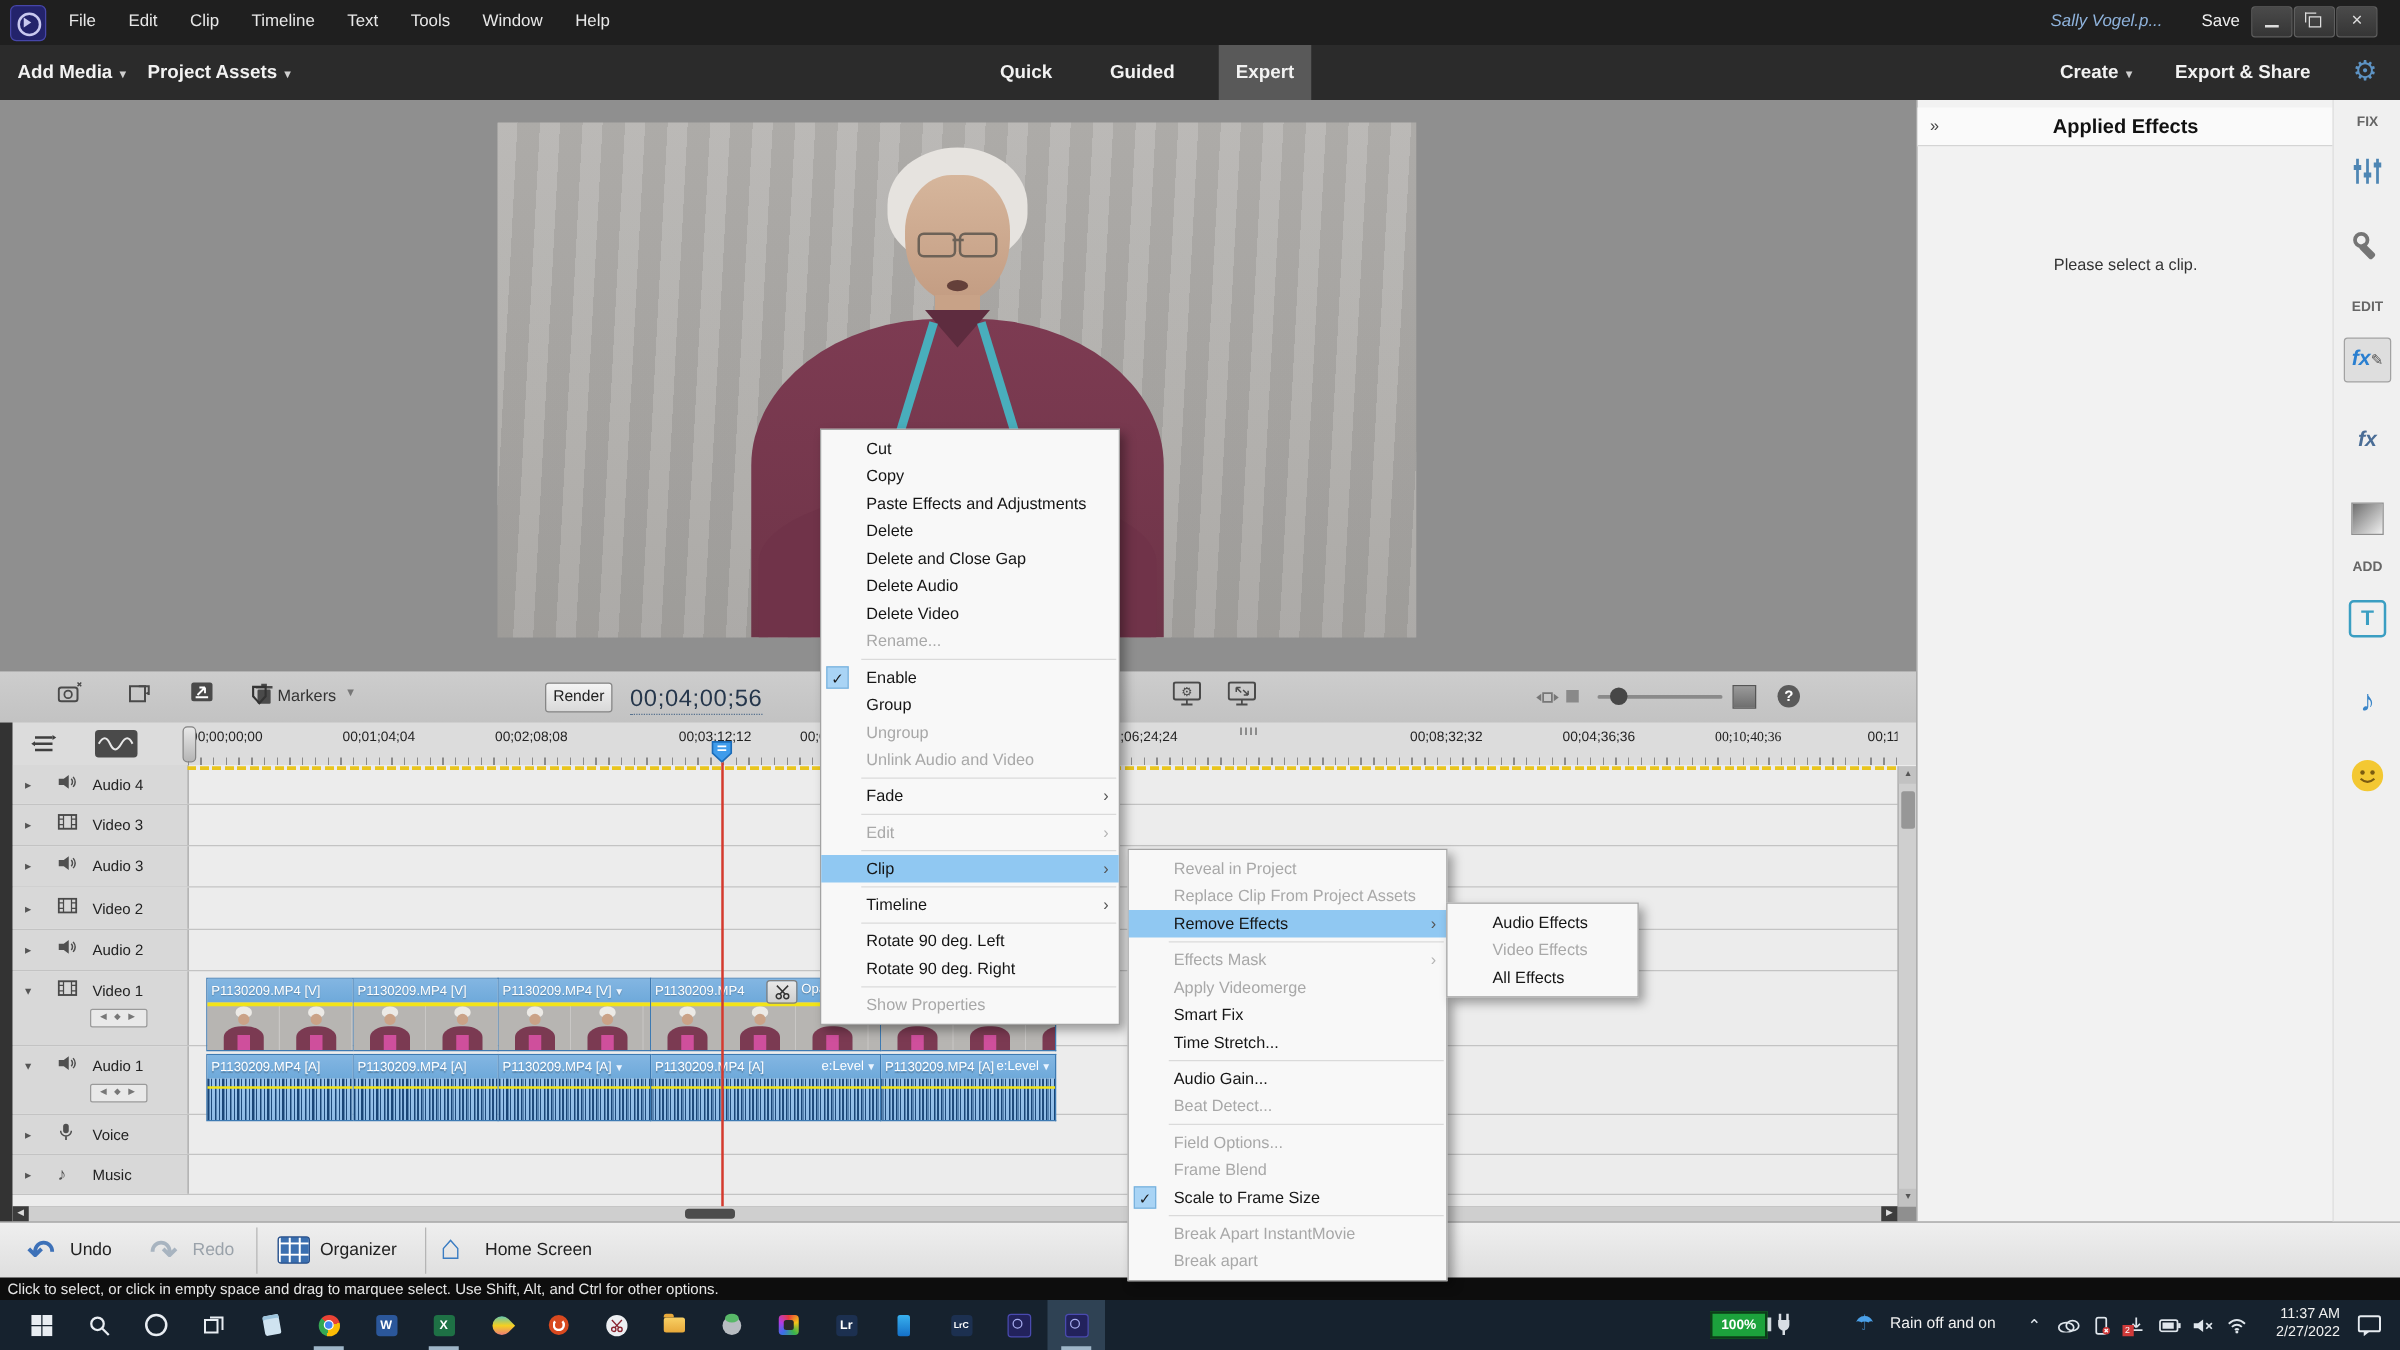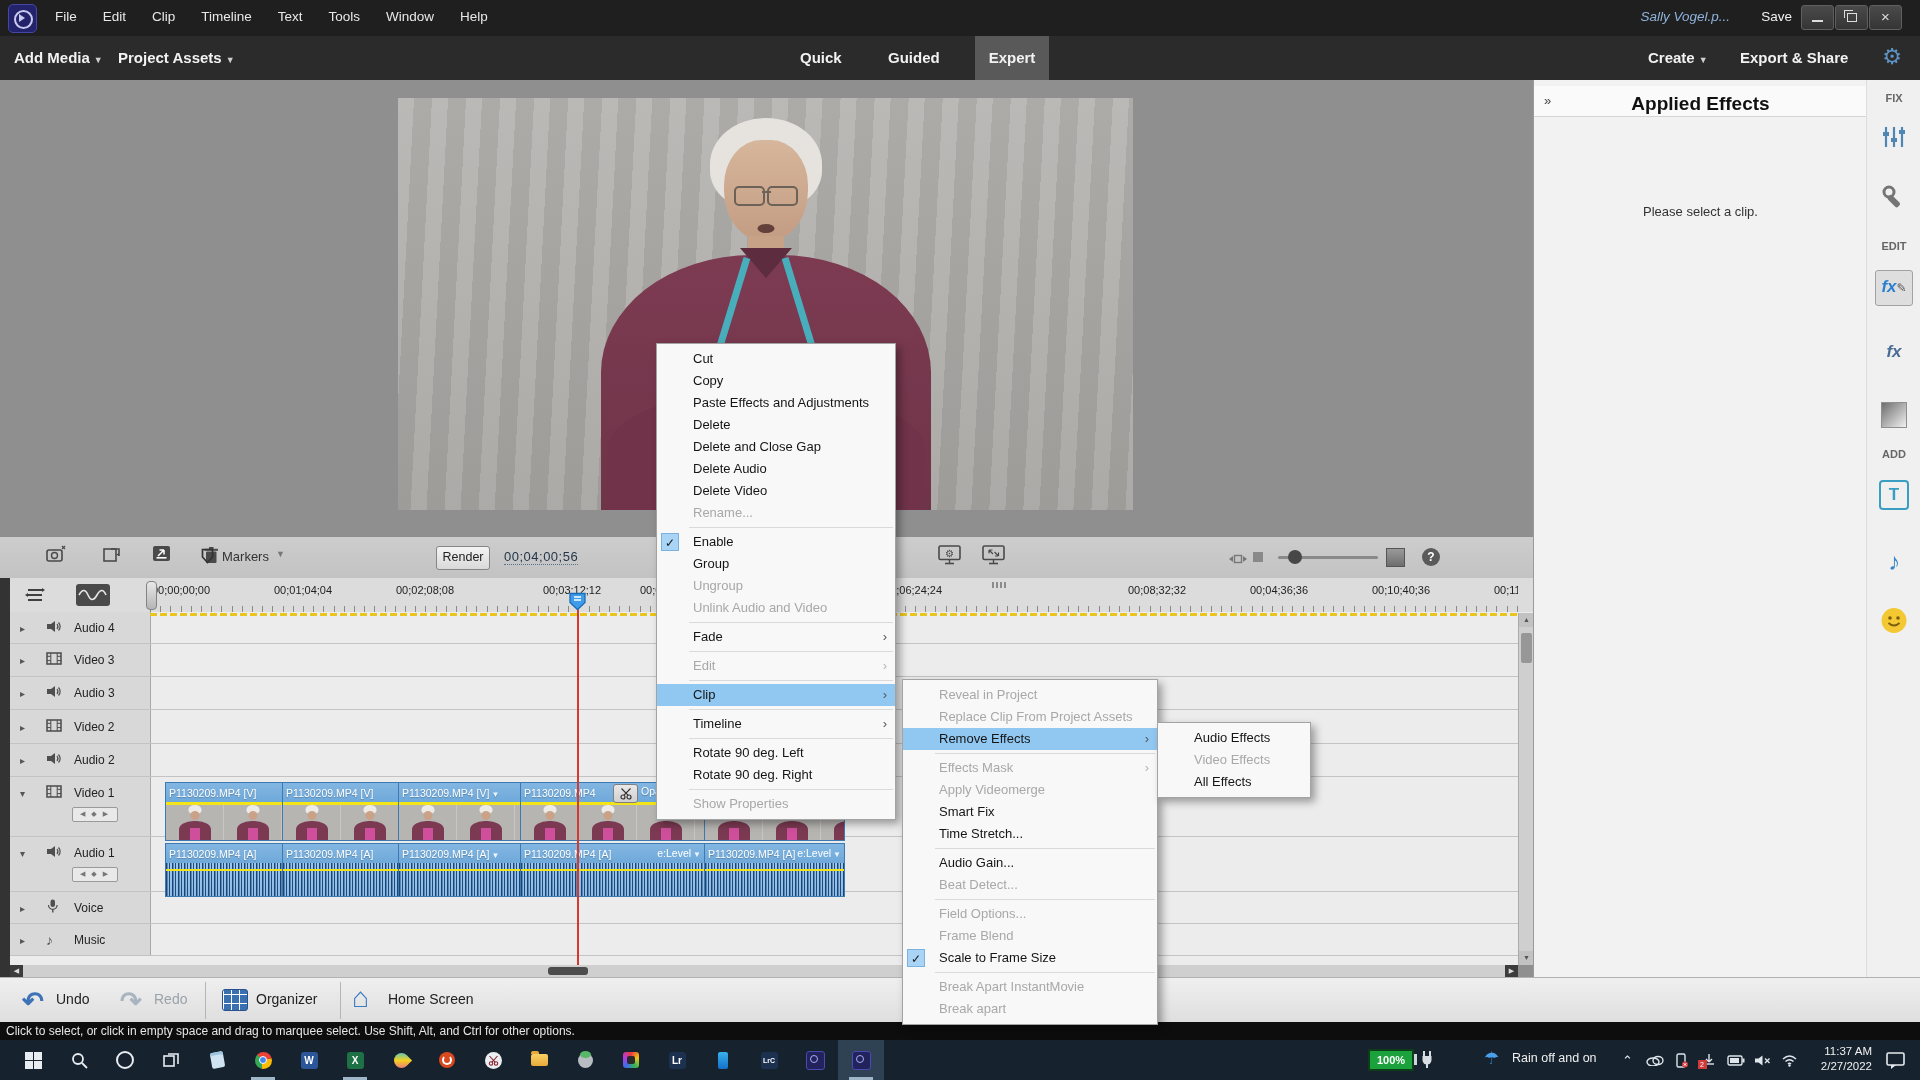--- a/index.html
+++ b/index.html
@@ -39,21 +39,21 @@
   .p-body{left:50%;bottom:0;transform:translateX(-50%);width:330px;height:255px;background:linear-gradient(#7d3b52,#6e3448);border-radius:46% 46% 0 0;}
   .p-arms{left:50%;bottom:0;transform:translateX(-50%);width:318px;height:120px;background:#703349;border-radius:50% 50% 0 0;}
   .p-lan-l,.p-lan-r{width:7px;height:92px;background:#49aebc;top:158px;}
   .p-lan-l{left:calc(50% - 36px);transform:rotate(17deg);}
   .p-lan-r{left:calc(50% + 29px);transform:rotate(-17deg);}
   .p-vneck{left:50%;top:150px;transform:translateX(-50%);width:0;height:0;border-left:26px solid transparent;border-right:26px solid transparent;border-top:30px solid #5e2c3f;}
   
   #tl-toolbar{left:0;top:536px;width:1533px;height:42px;background:linear-gradient(#cdcdcd,#c2c2c2);border-top:1px solid #8e8e8e;border-bottom:1px solid #9e9e9e;}
   .tli{top:8px;color:#4a4a4a;}
   #render-btn{left:436px;top:9px;width:52px;height:22px;background:linear-gradient(#f4f4f4,#d9d9d9);border:1px solid #868686;border-radius:3px;font-size:12.5px;color:#222;text-align:center;line-height:21px;}
-  #tl-timecode{left:504px;top:12px;font-size:13px;color:#25364b;letter-spacing:.5px;border-bottom:1px dotted #57728e;}
+  #tl-timecode{left:504px;top:12px;font-size:19px;color:#25364b;letter-spacing:.5px;border-bottom:1px dotted #57728e;}
   #markers-label{left:222px;top:12px;font-size:13px;color:#333;}
   
   #ruler{left:0;top:578px;width:1533px;height:34px;background:#dcdcdc;border-bottom:1px solid #a5a5a5;}
   #ruler-scale{position:absolute;left:150px;top:0;width:1368px;height:34px;overflow:hidden;
     background:repeating-linear-gradient(90deg,#8a8a8a 0 1px,transparent 1px 10.2px) 0 100%/100% 6px no-repeat;}
   .tick-label{position:absolute;top:6px;font-size:11px;color:#222;white-space:nowrap;}
   #workarea-pill{left:146px;top:581px;width:9px;height:27px;background:linear-gradient(#e8e8e8,#b5b5b5);border:1px solid #838383;border-radius:4px;z-index:5;}
   #grip{left:992px;top:582px;width:14px;height:6px;background:repeating-linear-gradient(90deg,#8c8c8c 0 2px,transparent 2px 4px);z-index:5;}
   
   #edge-strip{left:0;top:578px;width:10px;height:399px;background:#333;z-index:4;}
@@ -113,21 +113,21 @@
   .tb-open:after{content:"";position:absolute;left:11px;right:11px;bottom:0;height:3px;background:#9fb6c8;}
   .tb-active-bg{background:#2f4254;}
   .app-sq{width:17px;height:17px;border-radius:3px;color:#fff;font-size:10px;font-weight:bold;text-align:center;line-height:17px;}
   .chrome-ball{width:17px;height:17px;border-radius:50%;background:conic-gradient(from -45deg,#ea4335 0 120deg,#fbbc05 0 240deg,#34a853 0 360deg);position:relative;}
   .chrome-ball:after{content:"";position:absolute;left:4.5px;top:4.5px;width:8px;height:8px;border-radius:50%;background:#4285f4;border:1.5px solid #fff;box-sizing:border-box;}
   .tray{position:absolute;top:0;height:40px;display:flex;align-items:center;color:#dfe6ec;}
   #clock{right:48px;top:4px;text-align:right;color:#f0f0f0;font-size:11.5px;line-height:15px;}
   
   #rpanel{left:1533px;top:80px;width:387px;height:897px;background:#f2f2f2;border-left:1px solid #9a9a9a;z-index:15;}
   #rp-header{position:absolute;left:0;top:6px;width:333px;height:30px;background:#fafafa;border-bottom:1px solid #d4d4d4;}
-  #rp-title{position:absolute;left:0;width:333px;text-align:center;top:7px;font-size:19px;font-weight:bold;color:#111;}
+  #rp-title{position:absolute;left:0;width:333px;text-align:center;top:7px;font-size:16px;font-weight:bold;color:#111;}
   #rp-msg{position:absolute;left:0;width:333px;text-align:center;top:124px;font-size:13px;color:#333;}
   #rstrip{position:absolute;right:0;top:0;width:54px;height:100%;background:#f0f0f0;border-left:1px solid #ddd;}
   .rs-label{position:absolute;left:0;width:54px;text-align:center;font-size:11px;font-weight:bold;color:#666;}
   .rs-icon{position:absolute;left:50%;transform:translateX(-50%);}
   .fx-it{font-style:italic;font-weight:bold;font-size:17px;color:#4a6d96;}
   
   .menu{position:absolute;background:#f8f8f8;border:1px solid #a3a3a3;box-shadow:4px 4px 8px rgba(0,0,0,.35);padding:4px 0;box-sizing:border-box;}
   .menu-item{position:relative;height:22px;line-height:22px;font-size:13px;color:#151515;padding-left:36px;padding-right:24px;white-space:nowrap;}
   .menu-item.disabled{color:#a8a8a8;}
   .menu-item.active{background:#90c8f2;}
@@ -265,21 +265,21 @@
         <div class="tick-label" style="left: 2px;">00;00;00;00</div>
         <div class="tick-label" style="left: 124px;">00;01;04;04</div>
         <div class="tick-label" style="left: 246px;">00;02;08;08</div>
         <div class="tick-label" style="left: 368px; padding-left: 25px;">00;03;12;12</div>
         <div class="tick-label" style="left: 490px;">00;04;16;16</div>
         <div class="tick-label" style="left: 612px;">00;05;20;20</div>
         <div class="tick-label" style="left: 734px;">00;06;24;24</div>
         <div class="tick-label" style="left: 856px; margin-top: 33px;">00;07;28;28</div>
         <div class="tick-label" style="left: 978px;">00;08;32;32</div>
         <div class="tick-label" style="left: 1100px;">00;04;36;36</div>
-        <div class="tick-label" style="left: 1222px;">00;10;40;36</div>
+        <div class="tick-label" style="left: 1222px; font-family: Liberation Serif, serif;">00;10;40;36</div>
         <div class="tick-label" style="left: 1344px;">00;11;44;44</div>
       </div>
   </div>
   <div id="workarea-pill" class="abs"></div>
   <div id="grip" class="abs"></div>
 
   <div id="tracks" class="abs">
       <div class="trow" style="height: 32px;">
         <div class="thead">
           <span class="t-arrow">▸</span>

